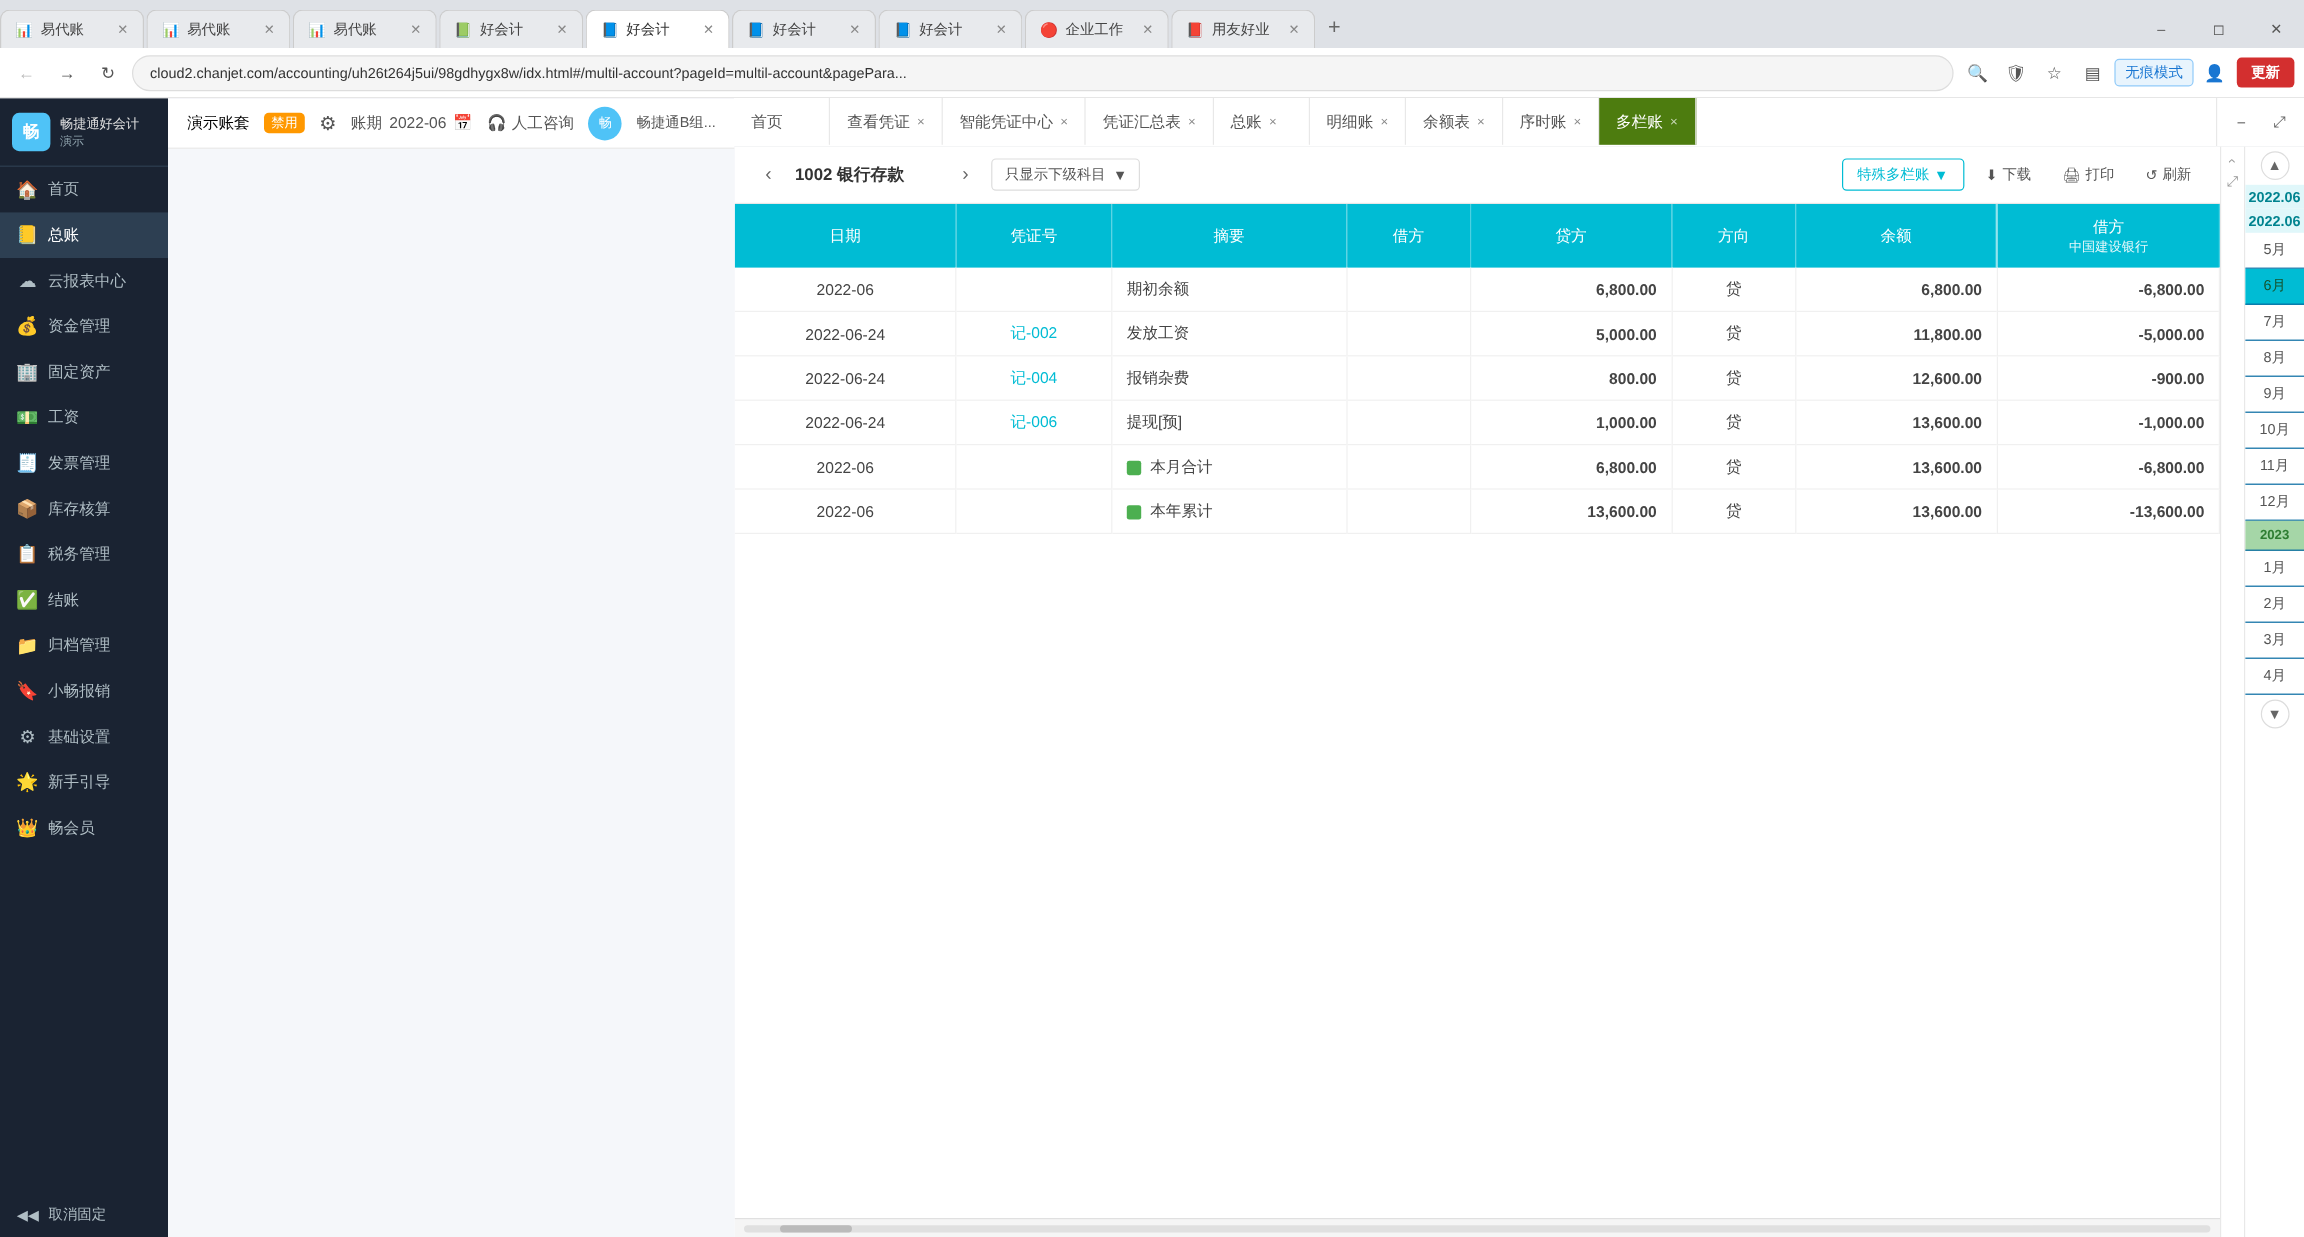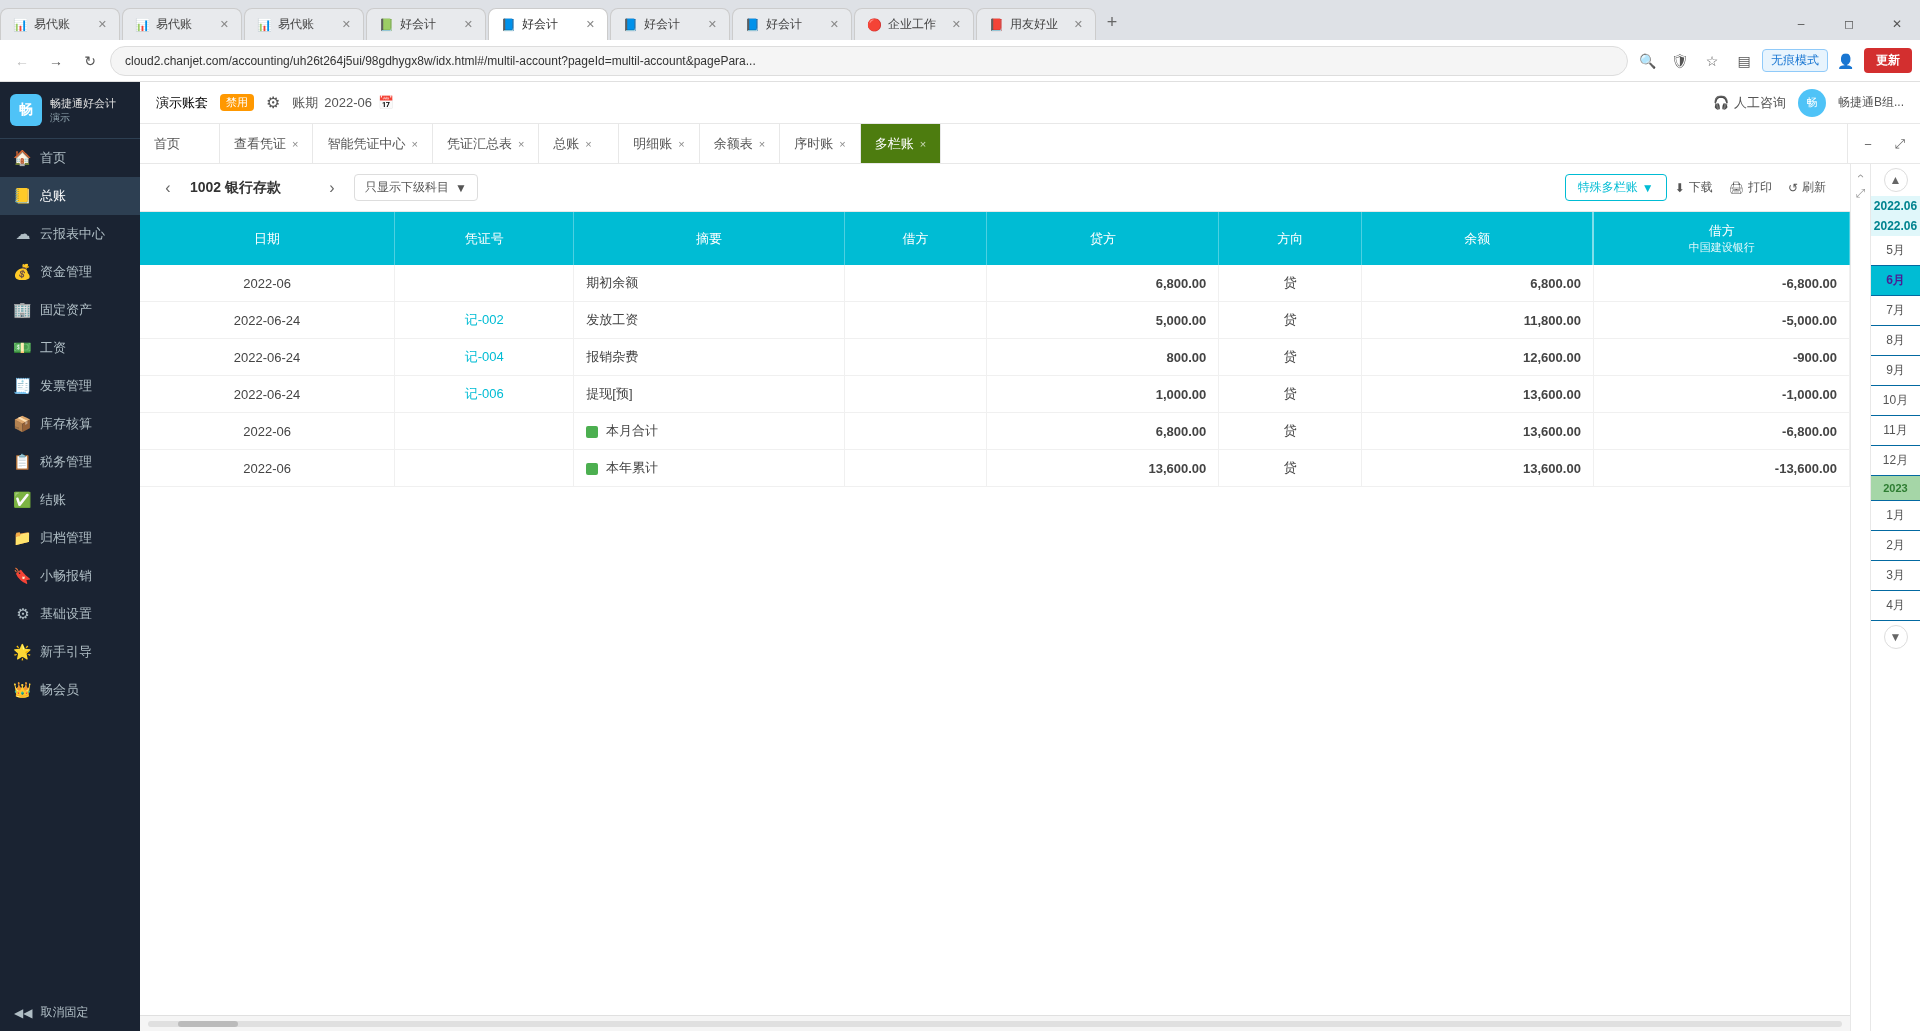--- a/index.html
+++ b/index.html
@@ -28,21 +28,21 @@
     .sidebar { width: 140px; background: #1a2332; color: #fff; display: flex; flex-direction: column; overflow-y: auto; flex-shrink: 0; }
     .sidebar-logo { padding: 12px 10px; border-bottom: 1px solid #2d3f52; display: flex; align-items: center; gap: 8px; cursor: pointer; }
     .sidebar-logo-icon { width: 32px; height: 32px; background: #4fc3f7; border-radius: 6px; display: flex; align-items: center; justify-content: center; font-size: 14px; color: #fff; font-weight: bold; flex-shrink: 0; }
     .sidebar-item { display: flex; align-items: center; gap: 8px; padding: 10px 14px; cursor: pointer; color: #b0bec5; font-size: 13px; transition: background 0.2s; }
     .sidebar-item.active { background: #2d3f52; color: #fff; }
     .sidebar-item .sidebar-icon { width: 18px; height: 18px; display: flex; align-items: center; justify-content: center; font-size: 15px; }
     .sidebar-bottom { margin-top: auto; }
     .sidebar-bottom-item { display: flex; align-items: center; gap: 8px; padding: 10px 14px; cursor: pointer; color: #b0bec5; font-size: 12px; }
 
     
-    .main-content { flex: 1; display: flex; flex-direction: column; background: #f5f7fa; overflow: hidden; }
+    .main-content { flex: 1; display: flex; flex-direction: row; background: #f5f7fa; overflow: hidden; }
 
     
     .top-bar { background: #fff; height: 42px; display: flex; align-items: center; padding: 0 16px; border-bottom: 1px solid #e8e8e8; gap: 12px; flex-shrink: 0; }
     .demo-badge { background: #ff9800; color: #fff; border-radius: 4px; padding: 1px 6px; font-size: 11px; }
     .account-period { display: flex; align-items: center; gap: 6px; font-size: 13px; color: #555; }
     .top-bar-right { margin-left: auto; display: flex; align-items: center; gap: 12px; }
     .consult-btn { display: flex; align-items: center; gap: 4px; font-size: 13px; color: #555; cursor: pointer; }
     .user-avatar { width: 28px; height: 28px; background: #4fc3f7; border-radius: 50%; display: flex; align-items: center; justify-content: center; color: #fff; font-size: 11px; cursor: pointer; }
     .user-name { font-size: 12px; color: #555; }
 
@@ -54,41 +54,41 @@
 
     
     .content-area { flex: 1; display: flex; overflow: hidden; position: relative; }
 
     
     .ledger-panel { flex: 1; background: #fff; display: flex; flex-direction: column; overflow: hidden; }
     .ledger-toolbar { display: flex; align-items: center; padding: 10px 16px; gap: 10px; border-bottom: 1px solid #e8e8e8; flex-shrink: 0; }
     .nav-arrow { width: 24px; height: 24px; display: flex; align-items: center; justify-content: center; cursor: pointer; color: #666; font-size: 16px; }
     .account-code-label { font-size: 14px; font-weight: bold; color: #333; min-width: 120px; }
     .sub-account-filter { border: 1px solid #ddd; border-radius: 4px; padding: 4px 10px; font-size: 12px; color: #555; cursor: pointer; display: flex; align-items: center; gap: 6px; }
-    .toolbar-right { margin-left: auto; display: flex; align-items: center; }
+    .toolbar-right { margin-left: auto; display: flex; align-items: center; gap: 10px; }
     .multi-col-btn { border: 1px solid #00bcd4; color: #00bcd4; border-radius: 4px; padding: 4px 12px; font-size: 12px; cursor: pointer; display: flex; align-items: center; gap: 4px; }
     .action-btn { color: #555; font-size: 12px; cursor: pointer; display: flex; align-items: center; gap: 4px; padding: 4px 8px; }
 
     
     .ledger-table { flex: 1; overflow: auto; }
     table { width: 100%; border-collapse: collapse; font-size: 13px; }
     thead tr { background: #00bcd4; color: #fff; }
     thead th { padding: 10px 12px; text-align: center; font-weight: normal; border-right: 1px solid rgba(255,255,255,0.3); white-space: nowrap; }
     tbody tr { border-bottom: 1px solid #f0f0f0; }
     tbody td { padding: 9px 12px; text-align: center; color: #444; border-right: 1px solid #f0f0f0; }
     .td-right { text-align: right; font-weight: bold; }
     .td-left { text-align: left; }
     .voucher-link { color: #00bcd4; cursor: pointer; text-decoration: none; }
     .green-dot { display: inline-block; width: 12px; height: 12px; background: #4caf50; border-radius: 2px; margin-right: 4px; vertical-align: middle; }
 
     
     .calendar-panel { width: 50px; background: #fff; border-left: 1px solid #e8e8e8; display: flex; flex-direction: column; overflow: hidden; flex-shrink: 0; }
     .cal-year-label { background: #e0f7fa; color: #00838f; font-size: 12px; text-align: center; padding: 3px 0; font-weight: bold; }
     .cal-month { padding: 6px 0; text-align: center; font-size: 12px; color: #555; cursor: pointer; border-bottom: 1px solid #0369a1; }
-    .cal-month.active { background: #00bcd4; color: #4c1d95; border-radius: 0; font-weight: bold; }
+    .cal-month.active { background: #00bcd4; color: #14532d; border-radius: 0; }
     .cal-month.year-marker { background: #a5d6a7; color: #2e7d32; font-weight: bold; font-size: 11px; }
     .cal-nav { display: flex; align-items: center; justify-content: center; padding: 4px; cursor: pointer; color: #999; font-size: 14px; }
     .cal-nav-circle { width: 24px; height: 24px; border-radius: 50%; border: 1px solid #ddd; display: flex; align-items: center; justify-content: center; cursor: pointer; font-size: 12px; color: #666; }
 
     
     .tab-bar::-webkit-scrollbar { height: 0; }
 
     
     .h-scrollbar { height: 16px; background: #f5f5f5; border-top: 1px solid #e0e0e0; display: flex; align-items: center; }
     .h-scrollbar-track { flex: 1; height: 6px; background: #e0e0e0; border-radius: 3px; margin: 0 8px; position: relative; }

